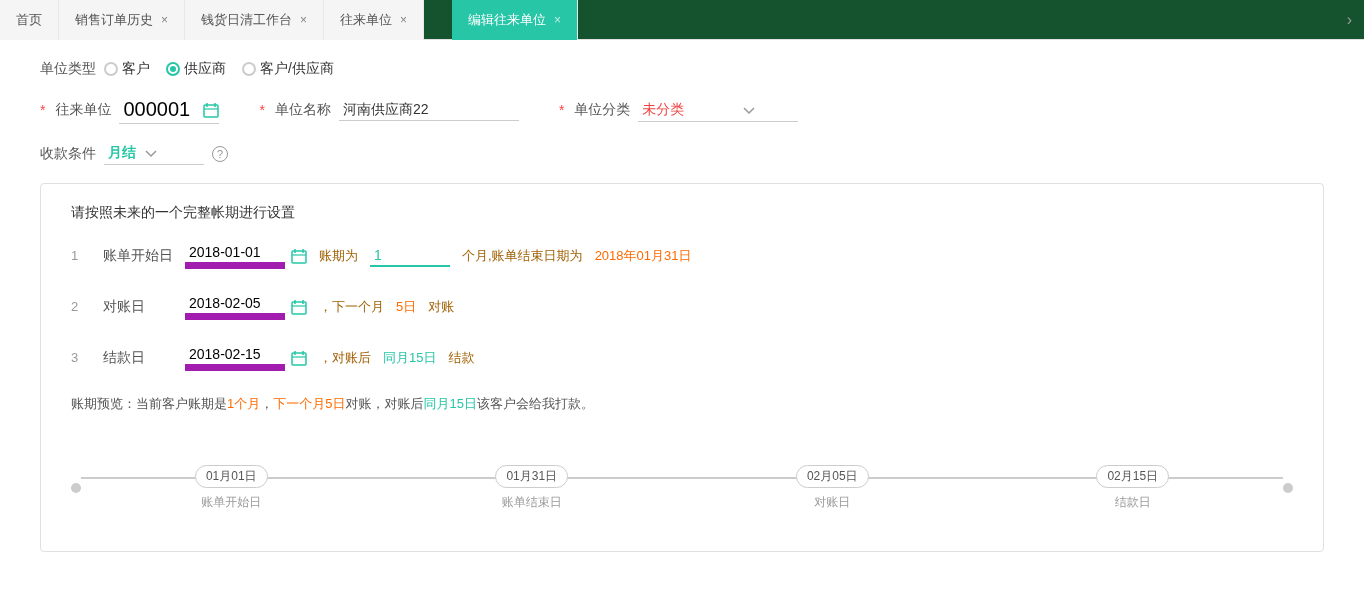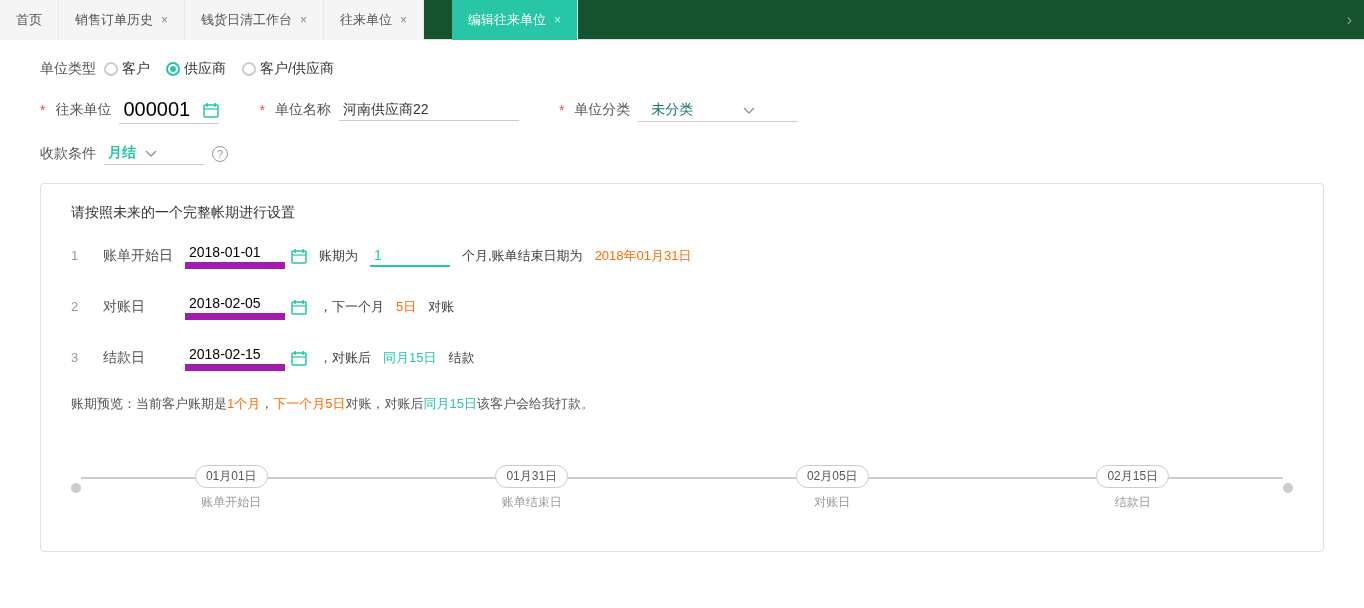--- a/index.html
+++ b/index.html
@@ -187,21 +187,21 @@
     .date-input {
       border: none;
       border-bottom: 7px solid #a21caf;
       outline: none;
       font-size: 14px;
       padding: 2px 4px;
       width: 100px;
       background: transparent;
     }
     .setting-desc {
-      color: #404040;
+      color: #a16207;
       font-size: 13px;
     }
     .highlight-orange {
       color: #ff6b00;
     }
     .highlight-teal {
       color: #26c6a6;
     }
 
     
@@ -328,21 +328,21 @@
     <div class="form-item">
       <span class="required-star">*</span>
       <span class="form-label">单位名称</span>
       <input type="text" class="input-field" value="河南供应商22" style="width: 180px;">
     </div>
 
     <div class="form-item">
       <span class="required-star">*</span>
       <span class="form-label">单位分类</span>
       <div class="select-field" style="min-width:160px; border-bottom:1px solid #ccc; display:flex; align-items:center; gap:40px;">
-        <span style="color:#0f766e; min-width:60px;text-align:center;">未分类</span>
+        <span style="color:#ef4444; min-width:60px;">未分类</span>
         <svg width="14" height="14" viewBox="0 0 14 14" fill="none">
           <polyline points="2,5 7,10 12,5" stroke="#999" stroke-width="1.5" fill="none"></polyline>
         </svg>
       </div>
     </div>
   </div>
 
   <div class="form-row">
     <div class="form-item">
       <span class="form-label">收款条件</span>

